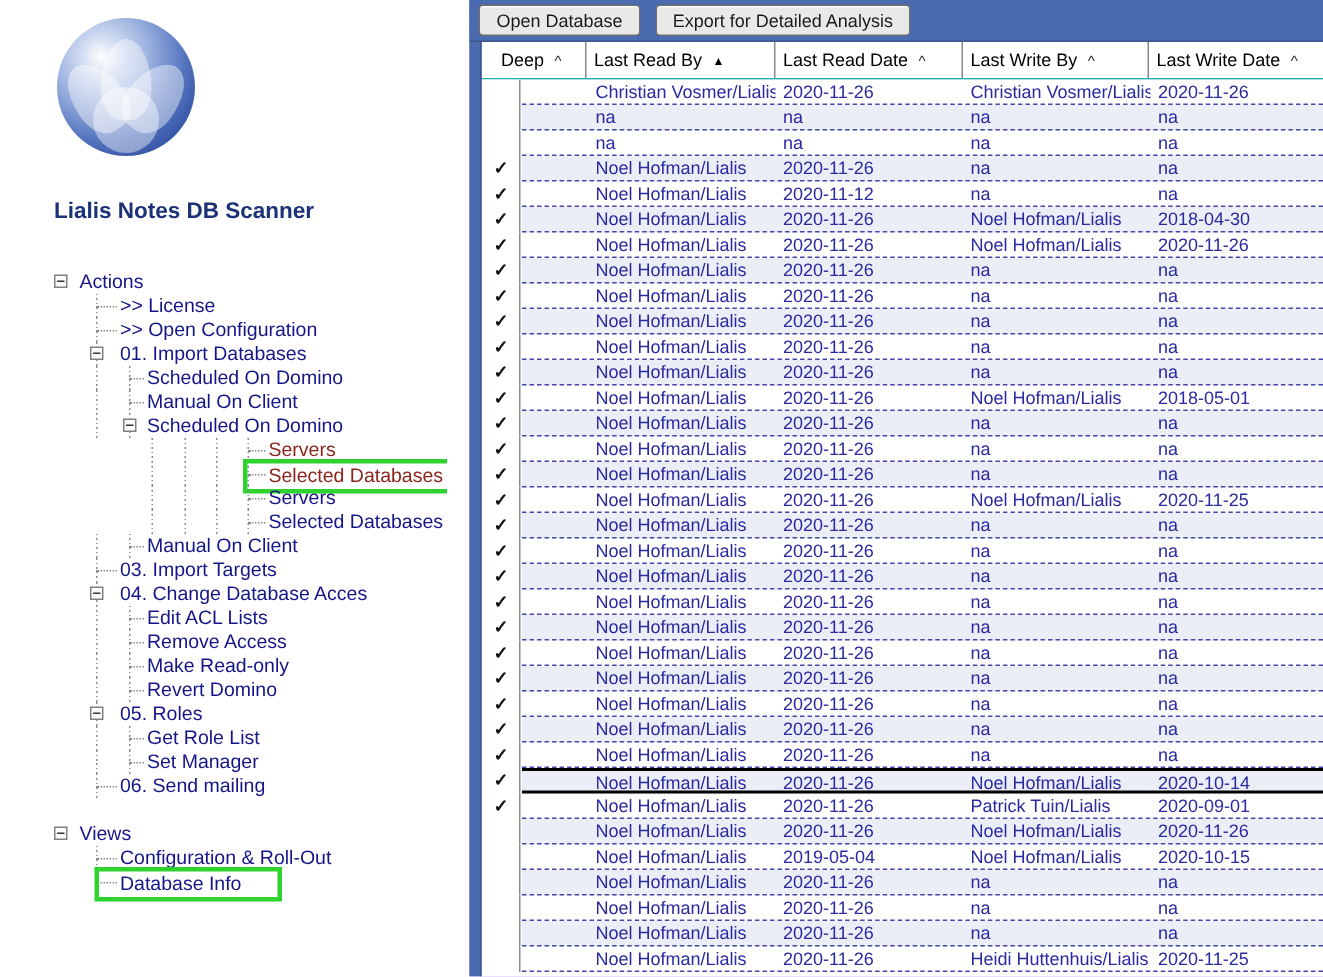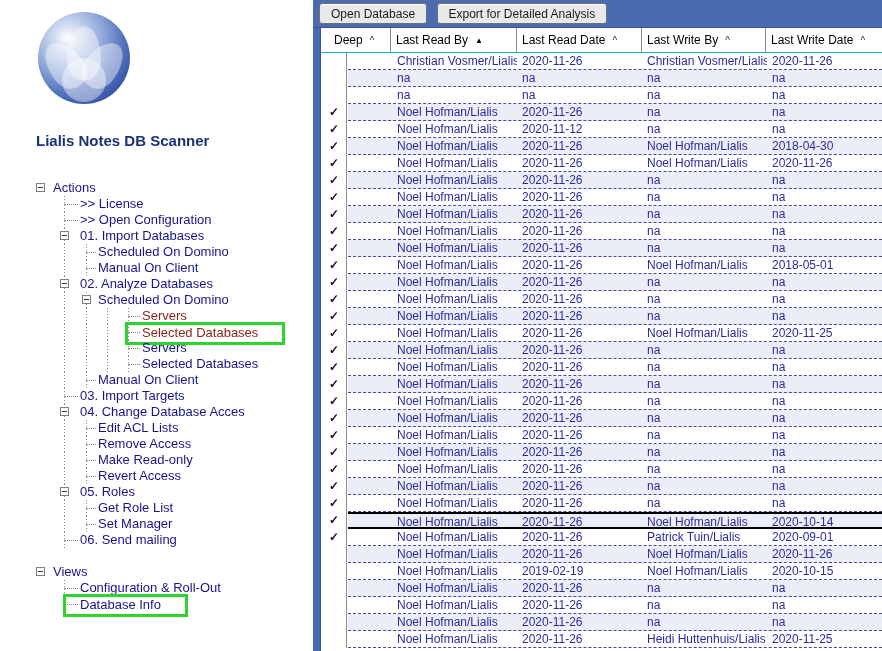--- a/index.html
+++ b/index.html
@@ -37,21 +37,21 @@
                          repeating-linear-gradient(to bottom,#8a8a8a 0 1px,transparent 1px 3px);
         background-size:1px 100%,1px 100%; background-position:64px 0,86px 0; }
   .g3 { background-image:repeating-linear-gradient(to bottom,#8a8a8a 0 1px,transparent 1px 3px),
                          repeating-linear-gradient(to bottom,#8a8a8a 0 1px,transparent 1px 3px),
                          repeating-linear-gradient(to bottom,#8a8a8a 0 1px,transparent 1px 3px);
         background-size:1px 100%,1px 100%,1px 100%; background-position:64px 0,86px 0,107px 0; }
   .g4 { background-image:repeating-linear-gradient(to bottom,#8a8a8a 0 1px,transparent 1px 3px),
                          repeating-linear-gradient(to bottom,#8a8a8a 0 1px,transparent 1px 3px),
                          repeating-linear-gradient(to bottom,#8a8a8a 0 1px,transparent 1px 3px),
                          repeating-linear-gradient(to bottom,#8a8a8a 0 1px,transparent 1px 3px);
-        background-size:1px 100%,1px 100%,1px 100%,1px 100%; background-position:64px 0,86px 0,107px 0,128px 0; }
+        background-size:1px 100%,1px 100%,1px 100%,1px 100%; background-position:64px 0,86px 0,107px 0,128px 0;margin-left:37px; }
 
   
   .panel { position:absolute; left:313px; top:0; right:0; bottom:0; background:#8b5cf6;padding-left:48px; }
   .left-strip { position:absolute; left:0; top:0; bottom:0; width:8px; background:#4a6bb0; border-right:1px solid #3a558f; z-index:2; }
   .top-bar { position:absolute; left:0; right:0; top:0; height:28px; background:#4a6bb0; border-bottom:1px solid #3a558f; z-index:3; }
   .btn { height:21px; margin:3px 0 0 6px; background:#e9e9e9; border:1px solid #6f6f6f; border-radius:3px;
          font-family:"Liberation Sans",sans-serif; font-size:12px; color:#1a1a1a; padding:0 11px; cursor:pointer;
          box-shadow: inset 0 1px 0 #fafafa; }
   .btn + .btn { margin-left:5px; }
 
@@ -106,24 +106,20 @@
           <span class="lbl">01. Import Databases</span>
         </div>
         <div class="tree-item lvl2 g2">
           <span class="dots"></span>
           <span class="lbl">Scheduled On Domino</span>
         </div>
         <div class="tree-item lvl2 g2">
           <span class="dots"></span>
           <span class="lbl">Manual On Client</span>
         </div>
-        <div class="tree-item lvl1 g1">
-          <span class="ebox"></span>
-          <span class="lbl">02. Analyze Databases</span>
-        </div>
         <div class="tree-item lvl2 g2">
           <span class="ebox"></span>
           <span class="lbl">Scheduled On Domino</span>
         </div>
         <div class="tree-item lvl4 g4">
           <span class="dots"></span>
           <span class="lbl maroon">Servers</span>
         </div>
         <div class="tree-item lvl4 g4">
           <span class="dots"></span>
@@ -156,21 +152,21 @@
         <div class="tree-item lvl2 g2">
           <span class="dots"></span>
           <span class="lbl">Remove Access</span>
         </div>
         <div class="tree-item lvl2 g2">
           <span class="dots"></span>
           <span class="lbl">Make Read-only</span>
         </div>
         <div class="tree-item lvl2 g2">
           <span class="dots"></span>
-          <span class="lbl">Revert Access</span>
+          <span class="lbl">Revert Domino</span>
         </div>
         <div class="tree-item lvl1 g1">
           <span class="ebox"></span>
           <span class="lbl">05. Roles</span>
         </div>
         <div class="tree-item lvl2 g2">
           <span class="dots"></span>
           <span class="lbl">Get Role List</span>
         </div>
         <div class="tree-item lvl2 g2">
@@ -530,21 +526,21 @@
             <div class="cell cb">Noel Hofman/Lialis</div>
             <div class="cell cd">2020-11-26</div>
             <div class="cell wb">Noel Hofman/Lialis</div>
             <div class="cell wd">2020-11-26</div>
           </div>
         </div>
         <div class="trow">
           <div class="ccell"></div>
           <div class="rbody">
             <div class="cell cb">Noel Hofman/Lialis</div>
-            <div class="cell cd">2019-02-19</div>
+            <div class="cell cd">2019-05-04</div>
             <div class="cell wb">Noel Hofman/Lialis</div>
             <div class="cell wd">2020-10-15</div>
           </div>
         </div>
         <div class="trow alt">
           <div class="ccell"></div>
           <div class="rbody">
             <div class="cell cb">Noel Hofman/Lialis</div>
             <div class="cell cd">2020-11-26</div>
             <div class="cell wb">na</div>

